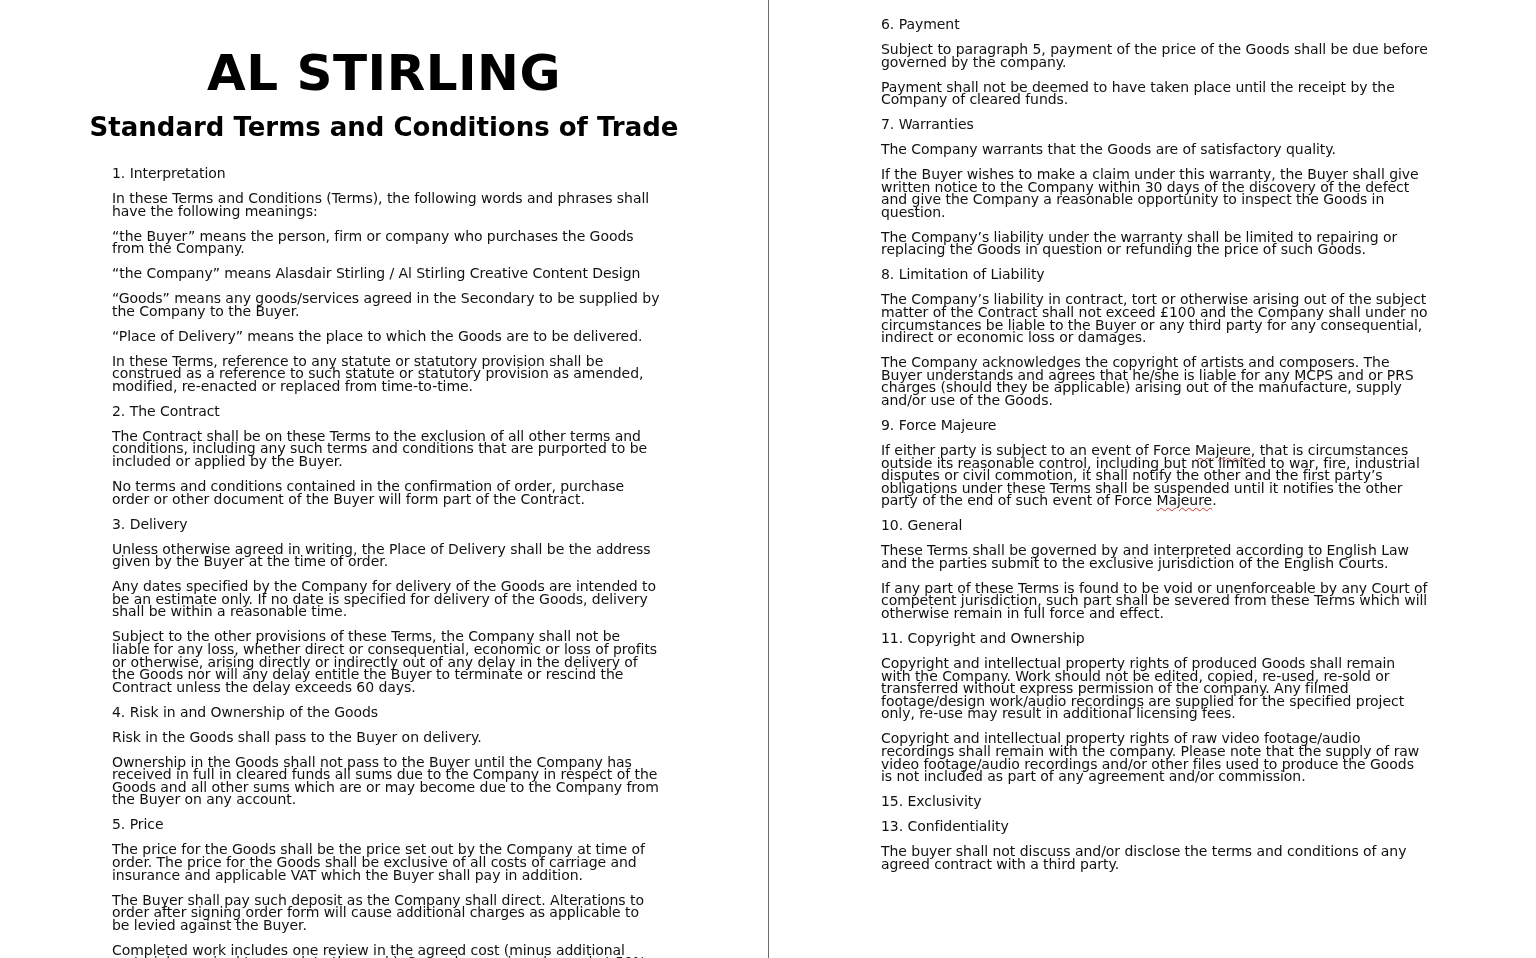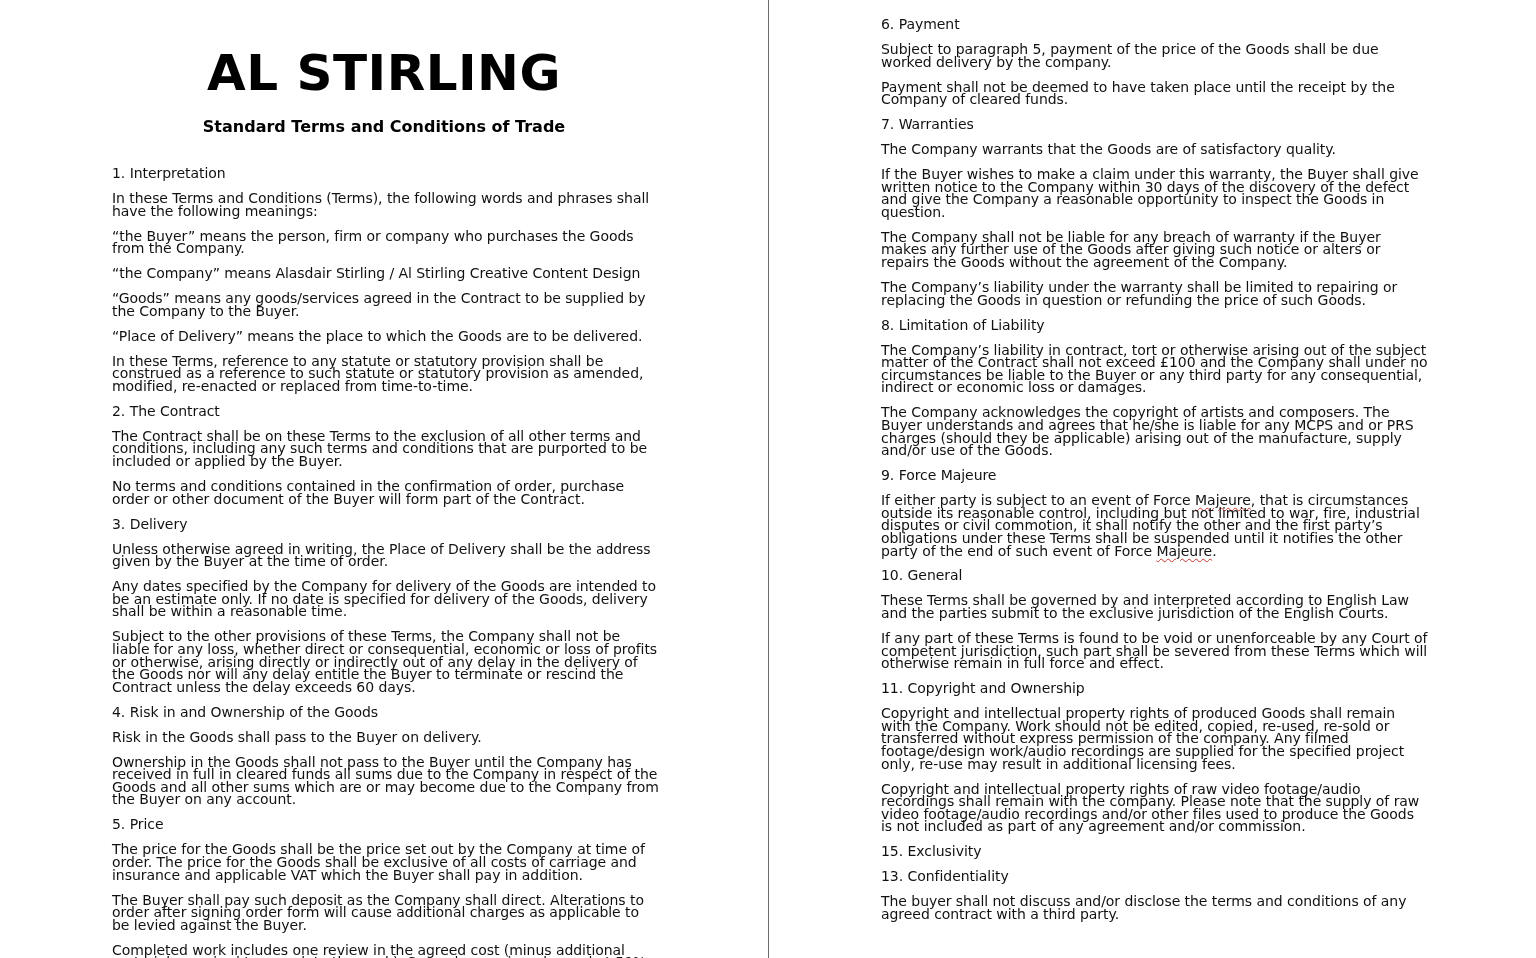--- a/index.html
+++ b/index.html
@@ -6,21 +6,21 @@
   body { width: 1536px; height: 958px; position: relative; overflow: hidden;
          font-family: "DejaVu Sans", sans-serif; color: #111; }
   .page { position: absolute; top: 0; height: 958px; }
   .page-left { left: 0; width: 768px; }
   .page-right { left: 769px; width: 767px; }
   .divider { position: absolute; left: 768px; top: 0; width: 1px; height: 958px; background: #6b6b6b; }
   .title { position: absolute; left: 0; width: 768px; top: 36px; text-align: center;
            font-family: "DejaVu Sans", sans-serif; font-weight: bold; font-size: 50px;
            letter-spacing: 0.5px; color: #000; line-height: 60px; margin-top: 7px; }
   .subtitle { position: absolute; left: 0; width: 768px; top: 110px; text-align: center;
-              font-family: "DejaVu Sans", sans-serif; font-weight: bold; font-size: 16px;
+              font-family: "DejaVu Sans", sans-serif; font-weight: bold; font-size: 26px;
               color: #000; line-height: 34px; }
   .col { position: absolute; width: 548px; font-size: 14px; line-height: 12.6px; letter-spacing: -0.05px; }
   .col-left { left: 112px; top: 167px; }
   .col-right { left: 112px; top: 18px; }
   .h { margin: 0 0 12.4px 0; }
   .p { margin: 0 0 12.4px 0; }
   .spell { text-decoration: underline wavy #d0342c; text-decoration-thickness: 1px; text-underline-offset: 2px; }
 </style>
 </head>
 <body>
@@ -28,21 +28,21 @@
 <div class="page page-left">
   <div class="title">AL STIRLING</div>
   <div class="subtitle">Standard Terms and Conditions of Trade</div>
 
   <div class="col col-left">
 
     <div class="h">1. Interpretation</div>
     <div class="p">In these Terms and Conditions (Terms), the following words and phrases shall have the following meanings:</div>
     <div class="p">“the Buyer” means the person, firm or company who purchases the Goods from the Company.</div>
     <div class="p">“the Company” means Alasdair Stirling / Al Stirling Creative Content Design</div>
-    <div class="p">“Goods” means any goods/services agreed in the Contract to be supplied by the Company to the Buyer.</div>
+    <div class="p">“Goods” means any goods/services agreed in the Secondary to be supplied by the Company to the Buyer.</div>
     <div class="p">“Place of Delivery” means the place to which the Goods are to be delivered.</div>
     <div class="p">In these Terms, reference to any statute or statutory provision shall be construed as a reference to such statute or statutory provision as amended, modified, re-enacted or replaced from time-to-time.</div>
 
     <div class="h">2. The Contract</div>
     <div class="p">The Contract shall be on these Terms to the exclusion of all other terms and conditions, including any such terms and conditions that are purported to be included or applied by the Buyer.</div>
     <div class="p">No terms and conditions contained in the confirmation of order, purchase order or other document of the Buyer will form part of the Contract.</div>
 
     <div class="h">3. Delivery</div>
     <div class="p">Unless otherwise agreed in writing, the Place of Delivery shall be the address given by the Buyer at the time of order.</div>
     <div class="p">Any dates specified by the Company for delivery of the Goods are intended to be an estimate only. If no date is specified for delivery of the Goods, delivery shall be within a reasonable time.</div>
@@ -58,27 +58,26 @@
     <div class="p">Completed work includes one review in the agreed cost (minus additional materials required to complete the work).  Secondary review charged at 50% hourly rate (£25) per hour worked.  Third and subsequent reviews charged at full hourly rate (£50) per hour worked.</div>
   </div>
 </div>
 
 <div class="divider"></div>
 
 <div class="page page-right">
   <div class="col col-right">
 
     <div class="h">6. Payment</div>
-    <div class="p">Subject to paragraph 5, payment of the price of the Goods shall be due worked delivery by the company.</div>
+    <div class="p">Subject to paragraph 5, payment of the price of the Goods shall be due before governed by the company.</div>
     <div class="p">Payment shall not be deemed to have taken place until the receipt by the Company of cleared funds.</div>
 
     <div class="h">7. Warranties</div>
     <div class="p">The Company warrants that the Goods are of satisfactory quality.</div>
     <div class="p">If the Buyer wishes to make a claim under this warranty, the Buyer shall give written notice to the Company within 30 days of the discovery of the defect and give the Company a reasonable opportunity to inspect the Goods in question.</div>
-    <div class="p">The Company shall not be liable for any breach of warranty if the Buyer makes any further use of the Goods after giving such notice or alters or repairs the Goods without the agreement of the Company.</div>
     <div class="p">The Company’s liability under the warranty shall be limited to repairing or replacing the Goods in question or refunding the price of such Goods.</div>
 
     <div class="h">8. Limitation of Liability</div>
     <div class="p">The Company’s liability in contract, tort or otherwise arising out of the subject matter of the Contract shall not exceed £100 and the Company shall under no circumstances be liable to the Buyer or any third party for any consequential, indirect or economic loss or damages.</div>
     <div class="p">The Company acknowledges the copyright of artists and composers.  The Buyer understands and agrees that he/she is liable for any MCPS and or PRS charges (should they be applicable) arising out of the manufacture, supply and/or use of the Goods.</div>
 
     <div class="h">9. Force Majeure</div>
     <div class="p"><span>If either party is subject to an event of Force </span><span class="spell">Majeure</span><span>, that is circumstances outside its reasonable control, including but not limited to war, fire, industrial disputes or civil commotion, it shall notify the other and the first party’s obligations under these Terms shall be suspended until it notifies the other party of the end of such event of Force </span><span class="spell">Majeure</span><span>.</span></div>
 
     <div class="h">10. General</div>

